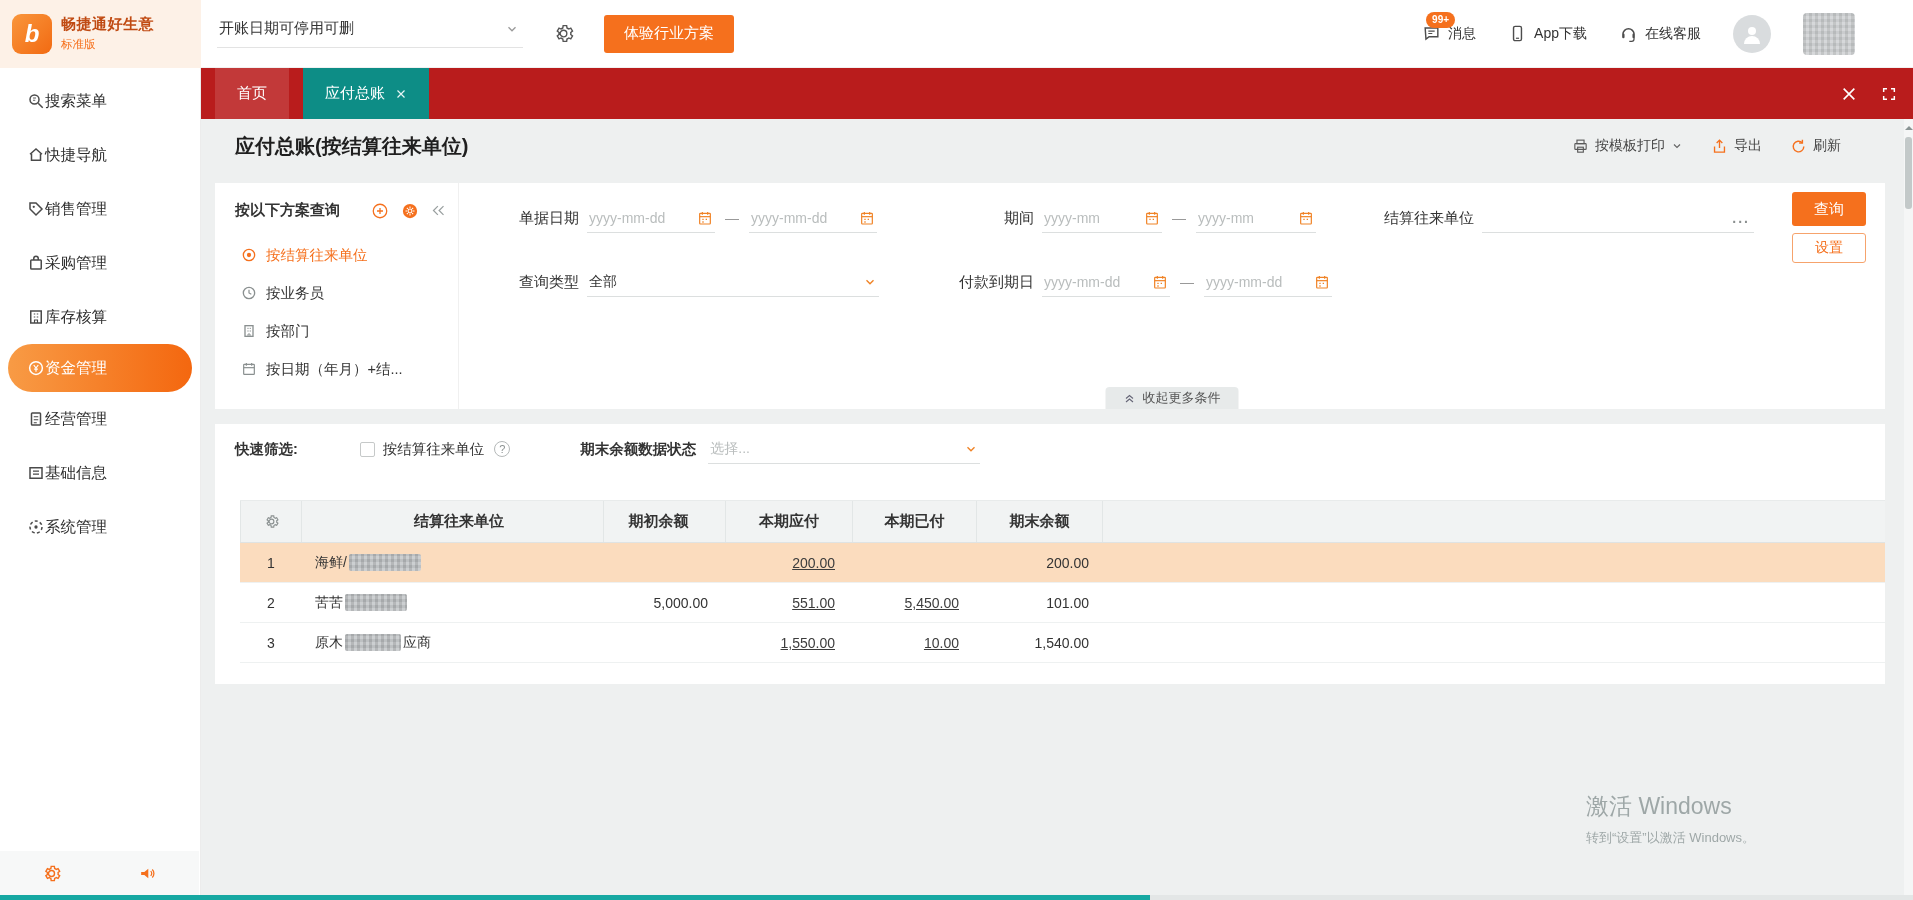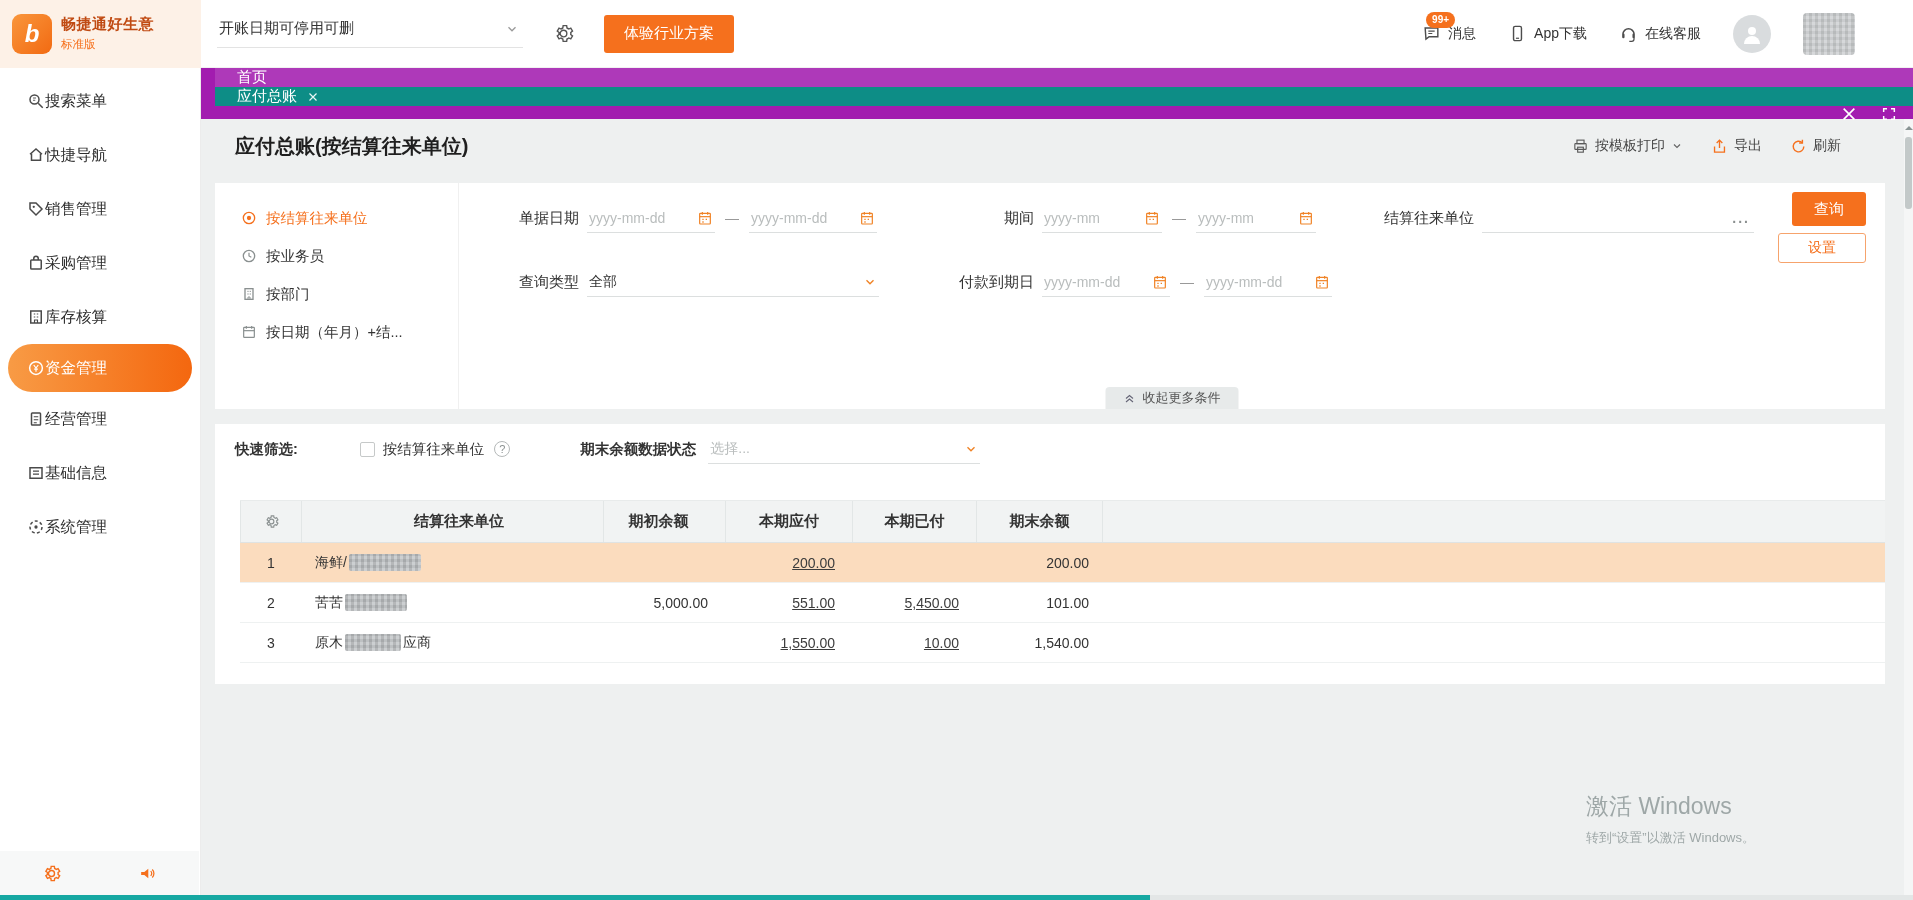--- a/index.html
+++ b/index.html
@@ -22,21 +22,21 @@
 .top-right{display:flex;align-items:center;gap:32px;margin-right:58px;}
 .tr-item{display:flex;align-items:center;gap:7px;color:#333;font-size:14px;position:relative;cursor:pointer;}
 .tr-icon{width:19px;height:19px;color:#4d4d4d;}
 .badge{position:absolute;top:-12px;left:4px;background:#f5701d;color:#fff;font-size:10px;line-height:1;padding:3px 6px;border-radius:9px;font-weight:bold;}
 .avatar{width:38px;height:38px;border-radius:50%;background:#d9dcde;display:grid;place-items:center;cursor:pointer;}
 .avatar .ic{width:24px;height:24px;color:#fff;}
 .censor{display:inline-block;border-radius:2px;background:repeating-linear-gradient(90deg,rgba(0,0,0,.10) 0 3px,rgba(255,255,255,.06) 3px 6px),repeating-linear-gradient(0deg,#c9ccce 0 3px,#b9bcbe 3px 6px);}
 .censor-name{width:52px;height:42px;border-radius:4px;opacity:.8;}
 
 
-.tabbar{position:absolute;left:201px;top:68px;right:0;height:51px;background:#a21caf;display:flex;align-items:stretch;z-index:4;flex-direction:column;}
+.tabbar{position:absolute;left:201px;top:68px;right:0;height:51px;background:#b91c1c;display:flex;align-items:stretch;z-index:4;}
 .tab{display:flex;align-items:center;gap:10px;padding:0 22px;color:#fff;font-size:15px;cursor:pointer;margin-left:14px;background:rgba(255,255,255,.13);}
 .tab.active{background:#0d8d86;}
 .tab-close{width:12px;height:12px;color:#e8f6f5;}
 .tabbar-right{margin-left:auto;display:flex;align-items:center;gap:24px;padding-right:16px;}
 .tabbar-right .ic{width:16px;height:16px;color:#fff;cursor:pointer;}
 
 
 .sidebar{position:absolute;left:0;top:68px;bottom:5px;width:201px;background:#fff;border-right:1px solid #ececec;z-index:4;padding-top:6px;}
 .sb-item{height:54px;display:flex;align-items:center;gap:0;padding-left:27px;font-size:15.5px;color:#2e2e2e;cursor:pointer;}
 .sb-item .ic{width:18px;height:18px;color:#4a4a4a;}
@@ -80,21 +80,21 @@
 .fl-70{width:70px;} .fl-80{width:80px;} .fl-95{width:95px;}
 .ctrl{position:relative;display:inline-flex;align-items:center;border-bottom:1px solid #dcdfdf;height:30px;padding:0 22px 0 2px;cursor:pointer;}
 .w128{width:128px;} .w120{width:120px;} .w292{width:292px;} .w272{width:272px;}
 .ph{color:#b9bdbd;font-size:14px;}
 .val{color:#333;font-size:14px;}
 .cal-icon{position:absolute;right:2px;width:16px;height:16px;color:#f08326;}
 .chev-o{position:absolute;right:2px;width:14px;height:14px;color:#f08326;}
 .more-dots{position:absolute;right:4px;color:#8a8f8f;font-size:14px;letter-spacing:2px;font-weight:bold;}
 .dash{color:#999;margin:0 10px;font-size:14px;}
 .search-btn{position:absolute;top:9px;right:19px;width:74px;height:34px;background:#f5701d;color:#fff;border:none;border-radius:3px;font-size:15px;cursor:pointer;font-family:inherit;}
-.settings-btn{position:absolute;top:50px;right:19px;width:88px;height:30px;background:#fff;color:#f5701d;border:1px solid #f6a36c;border-radius:3px;font-size:14px;cursor:pointer;font-family:inherit;}
+.settings-btn{position:absolute;top:50px;right:19px;width:74px;height:30px;background:#fff;color:#f5701d;border:1px solid #f6a36c;border-radius:3px;font-size:14px;cursor:pointer;font-family:inherit;}
 .collapse-tab{position:absolute;bottom:0;left:50%;transform:translateX(-50%);height:22px;padding:0 18px;background:#e7eaea;border-radius:4px 4px 0 0;display:flex;align-items:center;gap:7px;font-size:13px;color:#555;cursor:pointer;}
 .collapse-tab .ic{width:12px;height:12px;color:#667;}
 
 
 .lower-panel{position:absolute;left:14px;top:305px;width:1670px;height:260px;background:#fff;}
 .quick-row{height:50px;display:flex;align-items:center;padding-left:20px;}
 .q-label{font-size:14.5px;font-weight:bold;color:#333;}
 .checkbox{width:15px;height:15px;border:1px solid #c6c9c9;border-radius:2px;background:#fff;margin-left:62px;cursor:pointer;}
 .cb-label{margin-left:8px;font-size:14.5px;color:#333;}
 .help{width:16px;height:16px;border:1px solid #b5b9b9;border-radius:50%;color:#8a9090;font-size:11px;display:grid;place-items:center;margin-left:10px;cursor:pointer;}
@@ -364,20 +364,40 @@
               <path d="M17.5 2.5v4.6h-4.6" fill="none" stroke="currentColor" stroke-width="2"></path>
             </svg>
           </span>
         <span>刷新</span>
       </div>
     </div>
   </div>
 
   <div class="top-panel">
     <div class="query-panel">
+      <div class="qp-head">
+        <span class="qp-title">按以下方案查询</span>
+        <span class="ic">
+            <svg viewBox="0 0 24 24">
+              <circle cx="12" cy="12" r="9" fill="none" stroke="currentColor" stroke-width="1.7"></circle>
+              <path d="M12 8v8M8 12h8" stroke="currentColor" stroke-width="1.7" fill="none"></path>
+            </svg>
+          </span>
+        <span class="ic">
+            <svg viewBox="0 0 24 24">
+              <circle cx="12" cy="12" r="9.5" fill="currentColor"></circle>
+              <path d="M12 9.4a2.6 2.6 0 1 0 0 5.2 2.6 2.6 0 0 0 0-5.2zM12 6v2M12 16v2M6 12h2M16 12h2M7.8 7.8l1.4 1.4M14.8 14.8l1.4 1.4M16.2 7.8l-1.4 1.4M9.2 14.8l-1.4 1.4" stroke="#fff" stroke-width="1.4" fill="none"></path>
+            </svg>
+          </span>
+        <span class="ic gray">
+            <svg viewBox="0 0 24 24">
+              <path d="M11 5l-7 7 7 7M20 5l-7 7 7 7" fill="none" stroke="currentColor" stroke-width="2"></path>
+            </svg>
+          </span>
+      </div>
       <div class="qp-items">
         <div class="qp-item active">
           <span class="ic">
               <svg viewBox="0 0 24 24">
                 <circle cx="12" cy="12" r="8.5" fill="none" stroke="currentColor" stroke-width="2"></circle>
                 <circle cx="12" cy="12" r="3.2" fill="currentColor"></circle>
               </svg>
             </span>
           <span>按结算往来单位</span>
         </div>

